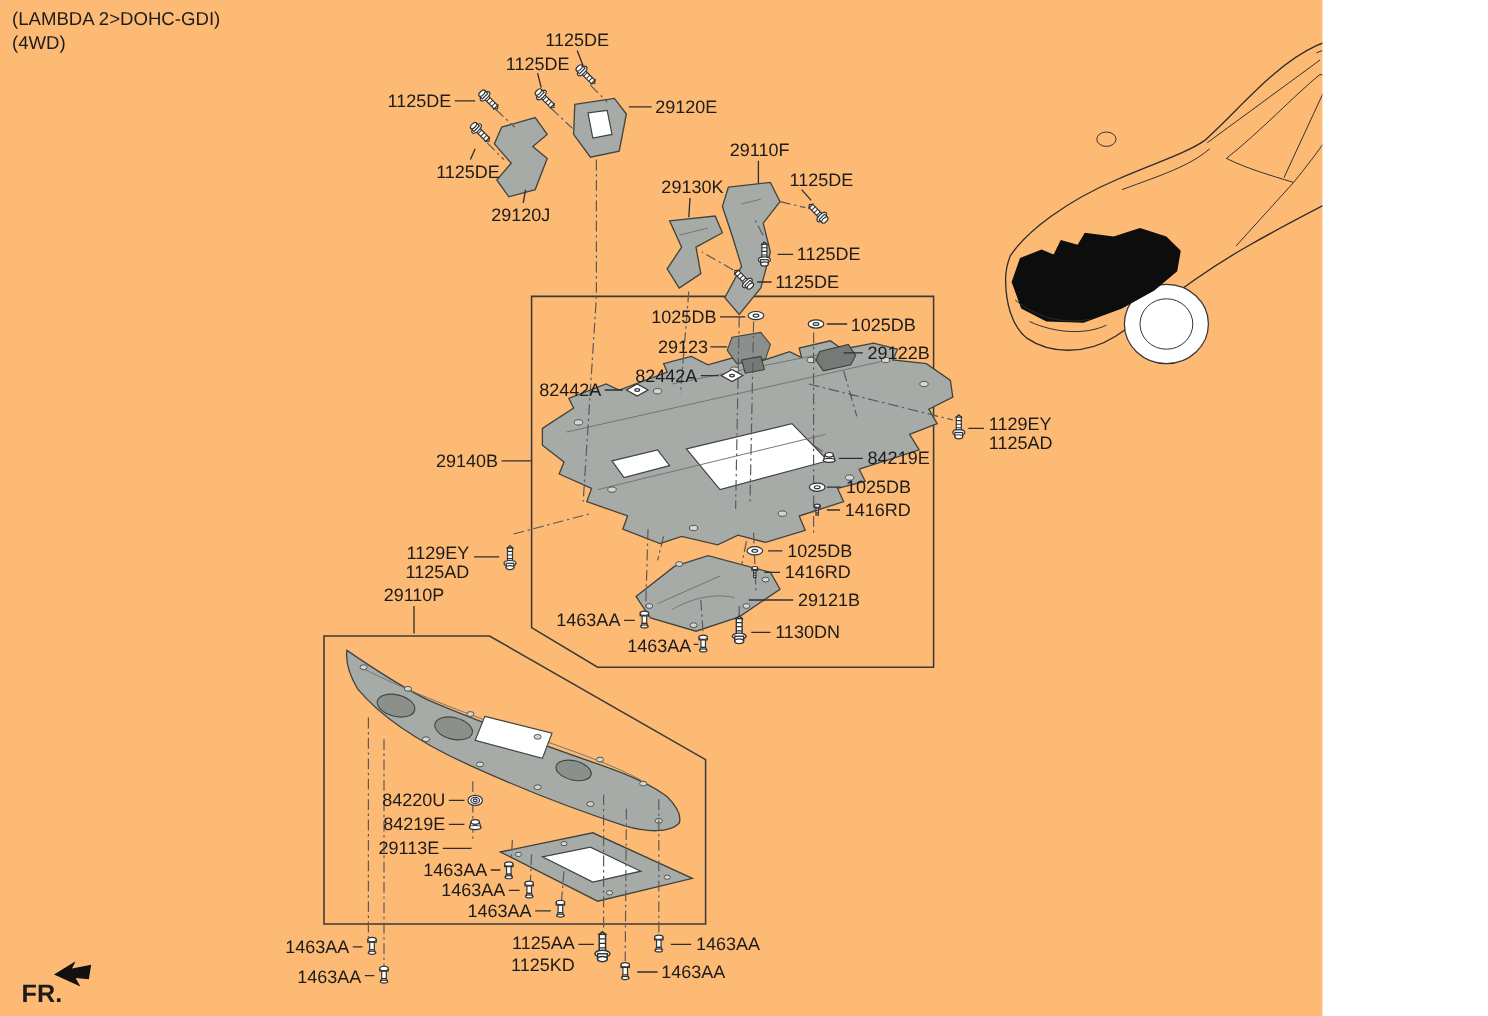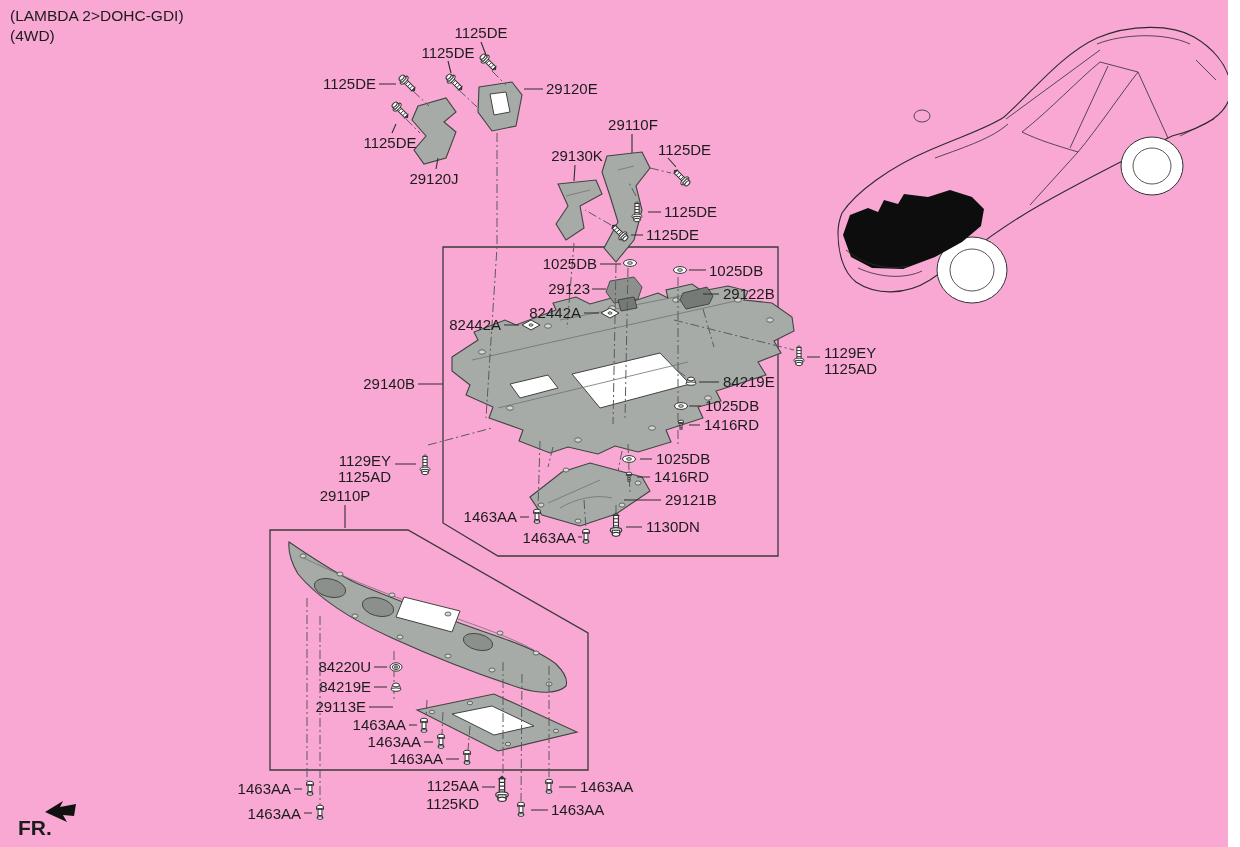--- a/index.html
+++ b/index.html
@@ -1,16 +1,16 @@
 <!DOCTYPE html>
 <html><head>
 <meta charset="utf-8">
 <style>
   html,body{margin:0;padding:0;background:#ffffff;}
-  .page{position:relative;width:1228px;height:847px;background:#f9a8d4;overflow:hidden;
+  .page{position:relative;width:1102px;height:847px;background:#fdba74;overflow:hidden;
         font-family:"Liberation Sans", sans-serif;}
   svg text{font-family:"Liberation Sans", sans-serif;fill:#1c1c1c;font-size:15px;}
   svg text.hdr{font-size:15.5px;}
   svg text.fr{font-size:21px;font-weight:bold;}
   .box{fill:none;stroke:#3a3a3a;stroke-width:1.3px;}
   .leader{fill:none;stroke:#2f2f2f;stroke-width:1.1px;}
   .dashdot{fill:none;stroke:#5a5a5a;stroke-width:1px;stroke-dasharray:9 3 2 3;}
   .panel{fill:#a7aba8;stroke:#40443f;stroke-width:1.1px;}
   .panel-dark{fill:#8b908c;stroke:#40443f;stroke-width:0.9px;}
   .panel-darker{fill:#757a76;stroke:#3a3e3a;stroke-width:0.9px;}

